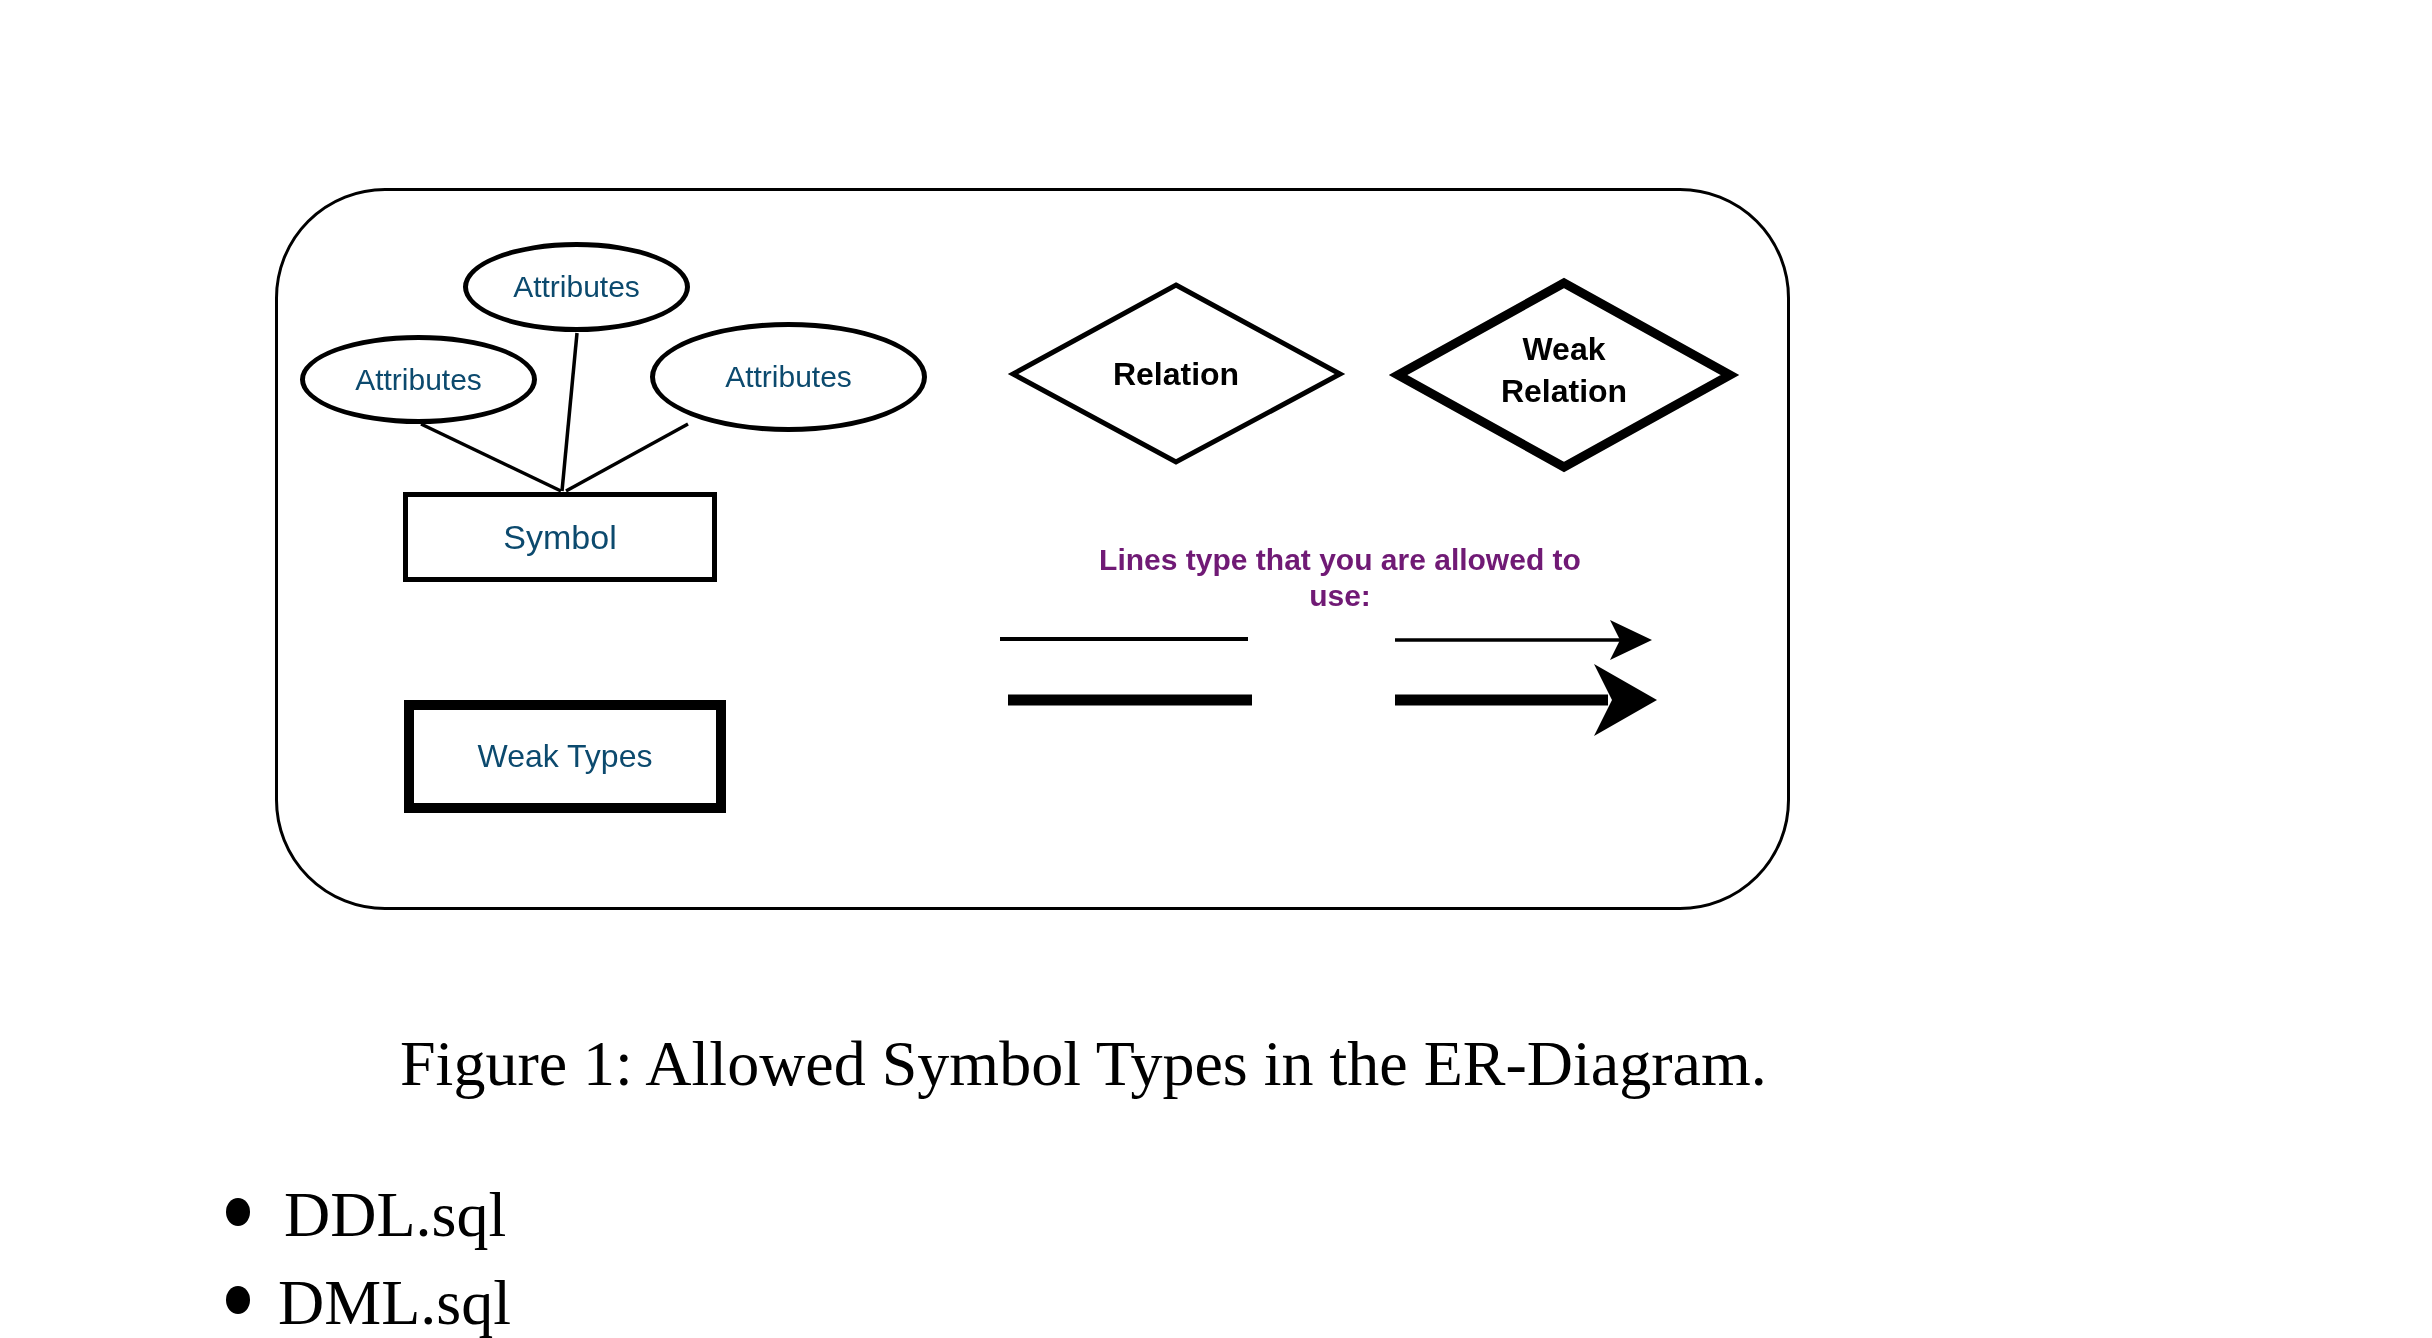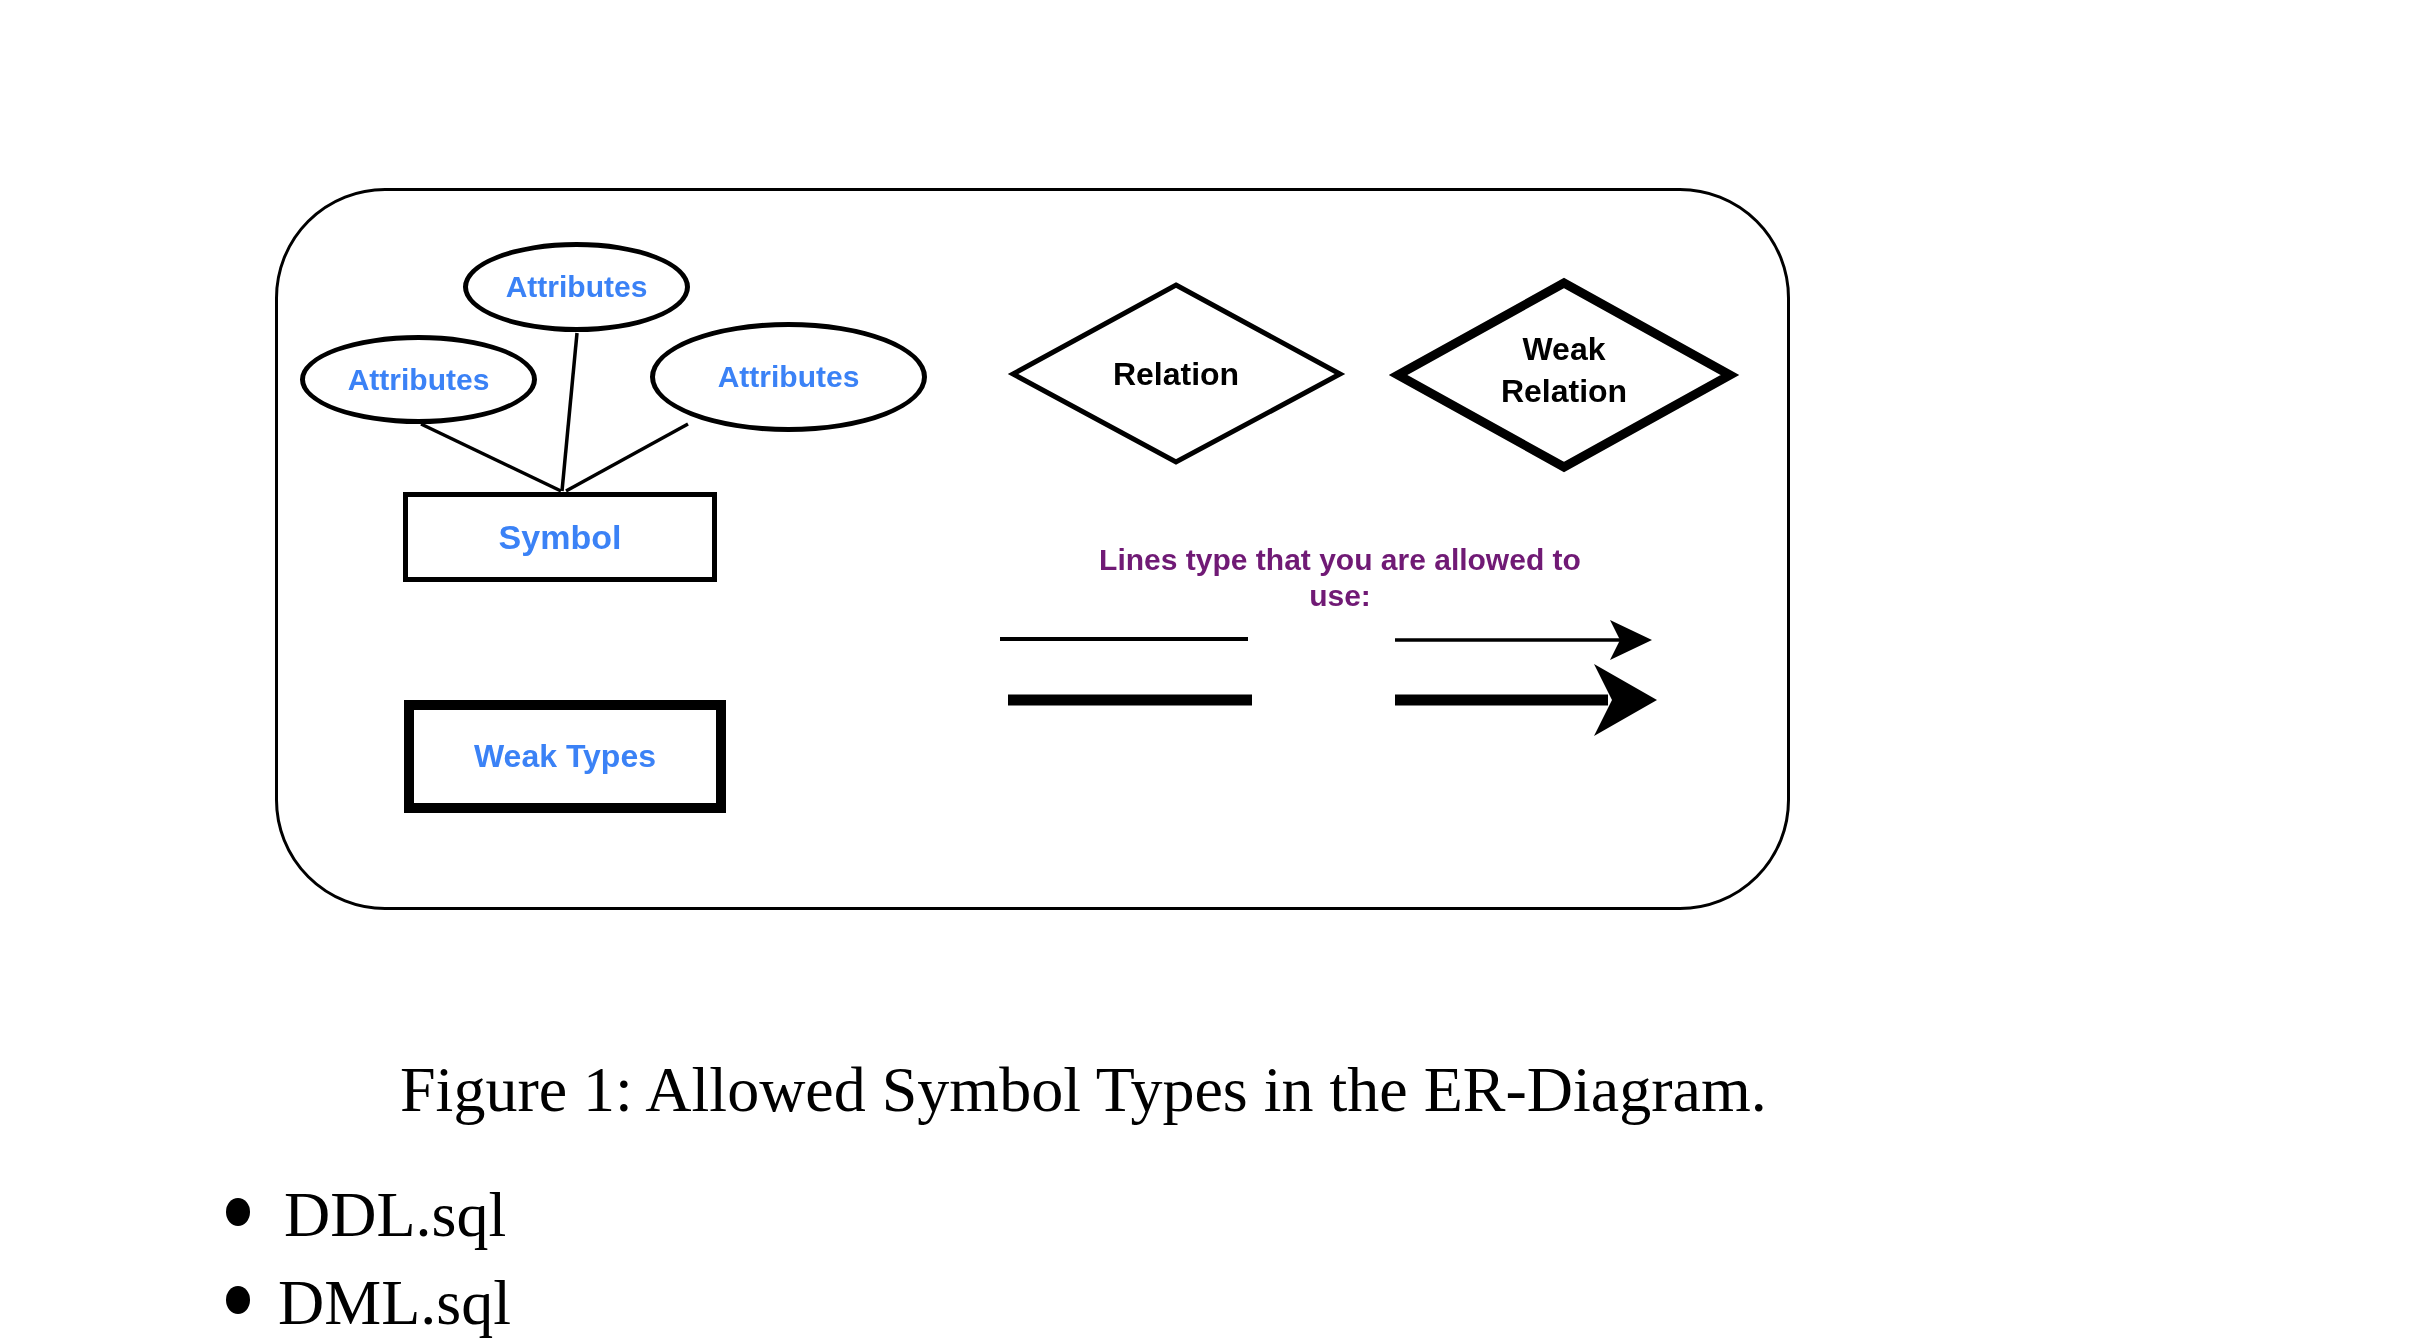--- a/index.html
+++ b/index.html
@@ -6,21 +6,21 @@
   .page{position:relative;width:2432px;height:1338px;background:#ffffff;overflow:hidden;
         font-family:"Liberation Sans",sans-serif;color:#000;}
   .abs{position:absolute;box-sizing:border-box;}
   .overlay{position:absolute;left:0;top:0;}
   .figure-panel{border:3px solid #000;border-radius:110px;background:transparent;}
   .ellipse{border:5px solid #000;border-radius:50%;background:#fff;
            display:flex;align-items:center;justify-content:center;}
   .rect-box{border:5px solid #000;background:#fff;
             display:flex;align-items:center;justify-content:center;}
   .rect-box.weak{border-width:10px;}
-  .shape-label{font-weight:bold;color:#3b82f6;}
+  .shape-label{font-weight:normal;color:#0c4a6e;}
   .lbl-attr{font-size:30px;}
   .lbl-entity{font-size:34px;}
   .lbl-weak-entity{font-size:32px;}
   .diamond-label{display:flex;flex-direction:column;align-items:center;justify-content:center;
                  text-align:center;font-weight:bold;}
   .lbl-relation{font-size:32px;}
   .lbl-weak-relation{font-size:32px;line-height:1.3;}
   .lines-heading{font-weight:bold;font-size:30px;line-height:1.2;text-align:center;color:#701a75;}
   .serif-text{font-family:"Liberation Serif",serif;font-size:64px;color:#000;white-space:nowrap;}
   .bullet-disc{width:24px;height:28px;border-radius:50%;background:#000;}
@@ -69,21 +69,21 @@
   <div class="abs diamond-label" style="left:1076px;top:352px;width:200px;height:44px;">
     <span class="lbl-relation">Relation</span>
   </div>
   <div class="abs diamond-label lbl-weak-relation" style="left:1464px;top:311px;width:200px;height:120px;">
     <span>Weak</span>
     <span>Relation</span>
   </div>
 
   <div class="abs lines-heading" style="left:1080px;top:542px;width:520px;">Lines type that you are allowed to use:</div>
 
-  <div class="abs serif-text" style="left:400px;top:1053px;">Figure 1: Allowed Symbol Types in the ER-Diagram.</div>
+  <div class="abs serif-text" style="left:400px;top:1027px;">Figure 1: Allowed Symbol Types in the ER-Diagram.</div>
 
   <div class="abs bullet-disc" style="left:226px;top:1198px;"></div>
   <div class="abs serif-text" style="left:284px;top:1178px;">DDL.sql</div>
 
   <div class="abs bullet-disc" style="left:226px;top:1286px;"></div>
   <div class="abs serif-text" style="left:278px;top:1266px;">DML.sql</div>
 
 </div>
 
 </body></html>

